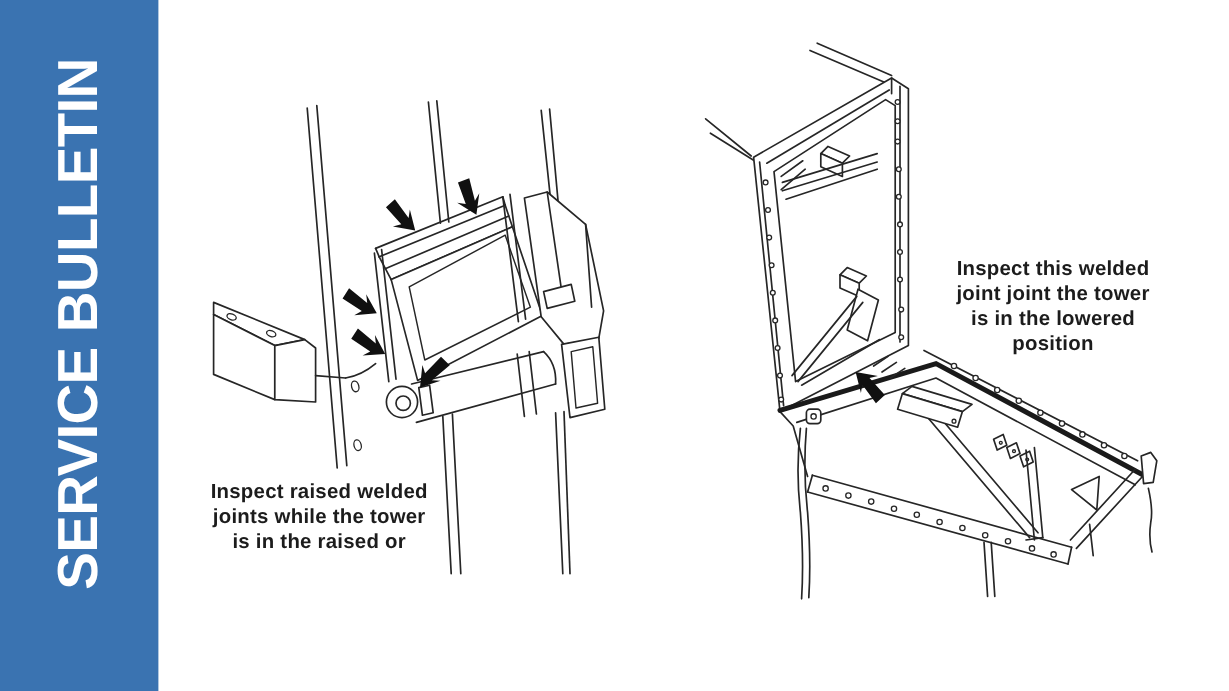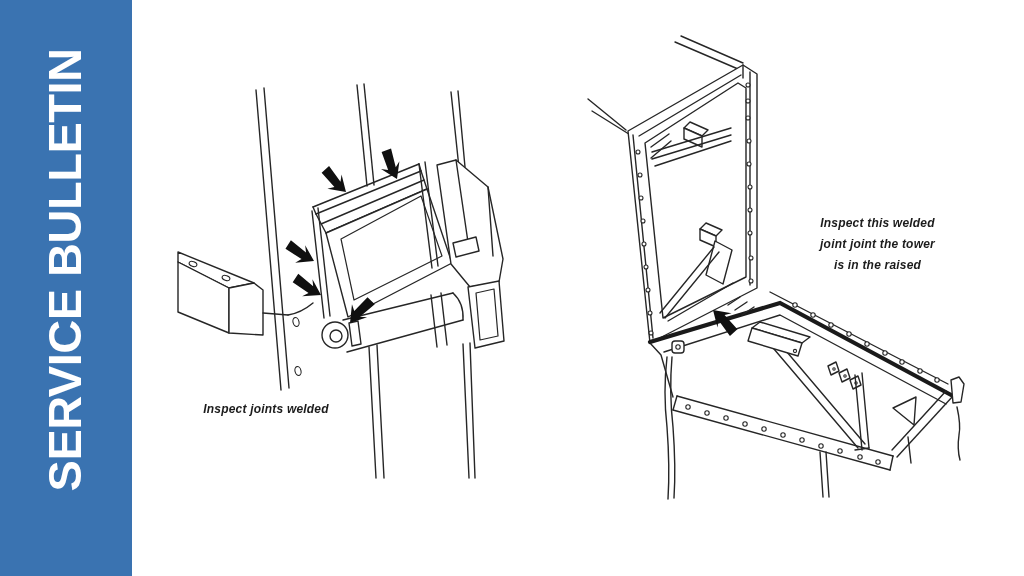--- a/index.html
+++ b/index.html
@@ -16,21 +16,21 @@
     position:absolute;left:64px;top:270px;
     transform:translate(-50%,-50%) rotate(-90deg);
     white-space:nowrap;
     color:#ffffff;font-weight:bold;font-size:47px;letter-spacing:-0.5px;
   }
   .fig{position:absolute;top:0;}
   #fig-left{left:140px;width:400px;height:500px;}
   #fig-right{left:560px;width:464px;height:500px;}
   .caption{
     position:absolute;text-align:center;color:#1c1c1c;
-    font-style:italic;font-weight:700;font-size:12px;line-height:21px;
+    font-weight:700;font-size:17px;line-height:21px;
     letter-spacing:0.2px;
   }
   #caption-left{left:163px;top:399px;width:206px;}
   #caption-right{left:775px;top:213px;width:205px;}
   
   .ln{fill:none;stroke:#262626;stroke-width:1.4;stroke-linecap:round;stroke-linejoin:round;}
   .fw{fill:#ffffff;stroke:#262626;stroke-width:1.4;stroke-linejoin:round;}
   .nf{fill:none;stroke:#262626;stroke-width:1.2;stroke-linejoin:round;}
   .thick{fill:none;stroke:#1a1a1a;stroke-width:4.2;stroke-linecap:round;}
   .hole{fill:#ffffff;stroke:#262626;stroke-width:1.1;}
@@ -256,20 +256,23 @@
       <line x1="826" y1="452" x2="829" y2="497"></line>
       <line x1="908" y1="437" x2="911" y2="463"></line>
       <path d="M957,407 q4,18 2,28 q-2,14 1,25"></path>
     </g>
   </g>
 
   <path class="arrow" transform="translate(713,310) rotate(-138)" d="M0,0 L-15,-10 L-11,-4 L-30,-8 L-31,2 L-12,4 L-16,10 Z"></path>
 </svg>
 
 <div id="caption-left" class="caption">
-  <div>Inspect joints welded</div>
+  <div>Inspect raised welded</div>
+  <div>joints while the tower</div>
+  <div>is in the raised or</div>
 </div>
 
 <div id="caption-right" class="caption">
   <div>Inspect this welded</div>
   <div>joint joint the tower</div>
-  <div>is in the raised</div>
+  <div>is in the lowered</div>
+  <div>position</div>
 </div>
 
 </body></html>

